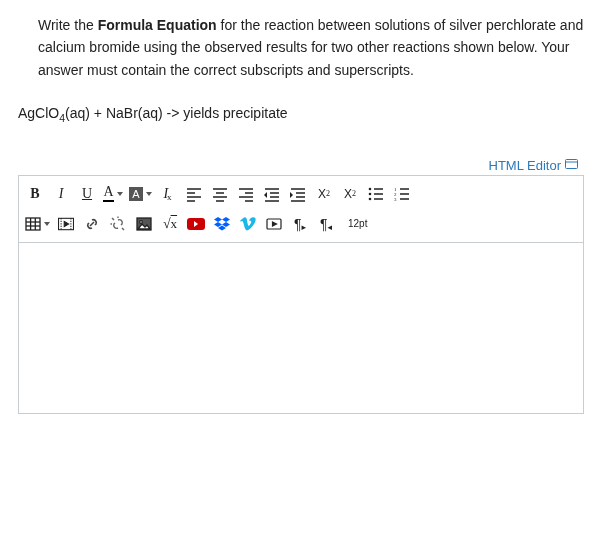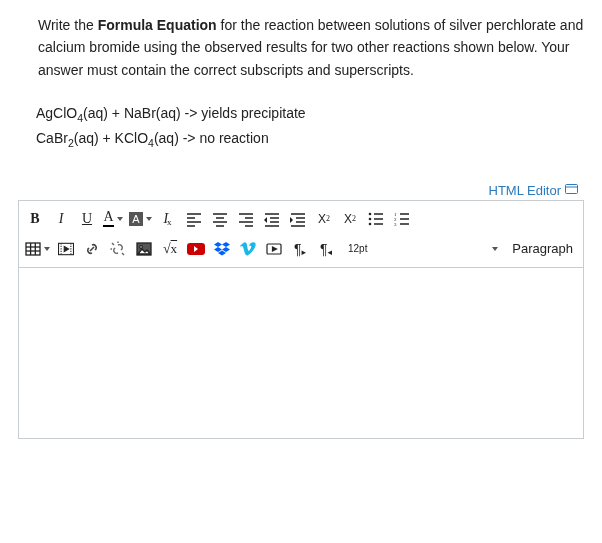--- a/index.html
+++ b/index.html
@@ -9,21 +9,21 @@
     font-size: 14px;
     color: #222;
     background: #fff;
     width: 602px;
     height: 543px;
     padding: 14px 18px 0 18px;
     overflow: hidden;
   }
   .question-body { line-height: 1.6; margin-bottom: 24px; margin-left: 20px; }
   .question-body p { margin: 0; }
-  .subq { margin: 6px 18px; }
+  .subq { margin: 6px 0; }
   .sub { font-size: 0.75em; vertical-align: sub; }
   .editor-topline {
     text-align: right;
     font-size: 13px;
     color: #2b7abb;
     padding: 4px 6px 2px 0;
     margin-top: 30px;
   }
   .html-editor-link { display:inline-flex; align-items:center; gap:4px; cursor:pointer;}
   .editor-wrap {
@@ -109,23 +109,20 @@
 <div class="question-body">
   <p>
     <span>Write the </span><strong>Formula Equation</strong><span> for the reaction between solutions of silver perchlorate and calcium bromide using the observed results for two other reactions shown below.  Your answer must contain the correct subscripts and superscripts.</span>
   </p>
 </div>
 
 <div style="margin-bottom:30px;">
   <p class="subq">
     <span>AgClO</span><span class="sub">4</span><span>(aq) + NaBr(aq) -&gt; yields precipitate</span>
   </p>
-  <p class="subq">
-    <span>CaBr</span><span class="sub">2</span><span>(aq) + KClO</span><span class="sub">4</span><span>(aq) -&gt; no reaction</span>
-  </p>
 </div>
 
 <div class="editor-topline">
   <span class="html-editor-link">
     <span>HTML Editor</span>
     <span>
       <svg width="13" height="11" viewBox="0 0 13 11" fill="none" stroke="#2b7abb" stroke-width="1">
         <rect x="0.5" y="0.5" width="12" height="9" rx="1"></rect>
         <line x1="0.5" y1="3" x2="12.5" y2="3"></line>
       </svg>
@@ -276,23 +273,17 @@
           </svg>
       </button>
       <button class="tb-btn" style="font-family:Arial,sans-serif;font-size:14px;">
         ¶<span style="position:relative;top:3px;font-size:9px;">▸</span>
       </button>
       <button class="tb-btn" style="font-family:Arial,sans-serif;font-size:14px;">
         ¶<span style="position:relative;top:3px;font-size:9px;">◂</span>
       </button>
       <span class="tb-font-size">12pt</span>
 
-      <div class="tb-right">
-        <span class="tb-dd-caret"></span>
-        <span class="tb-format">
-          <span>Paragraph</span>
-        </span>
-      </div>
     </div>
   </div>
 
   <div class="edit-area" contenteditable="true" style=""></div>
 </div>
 
 </body></html>

